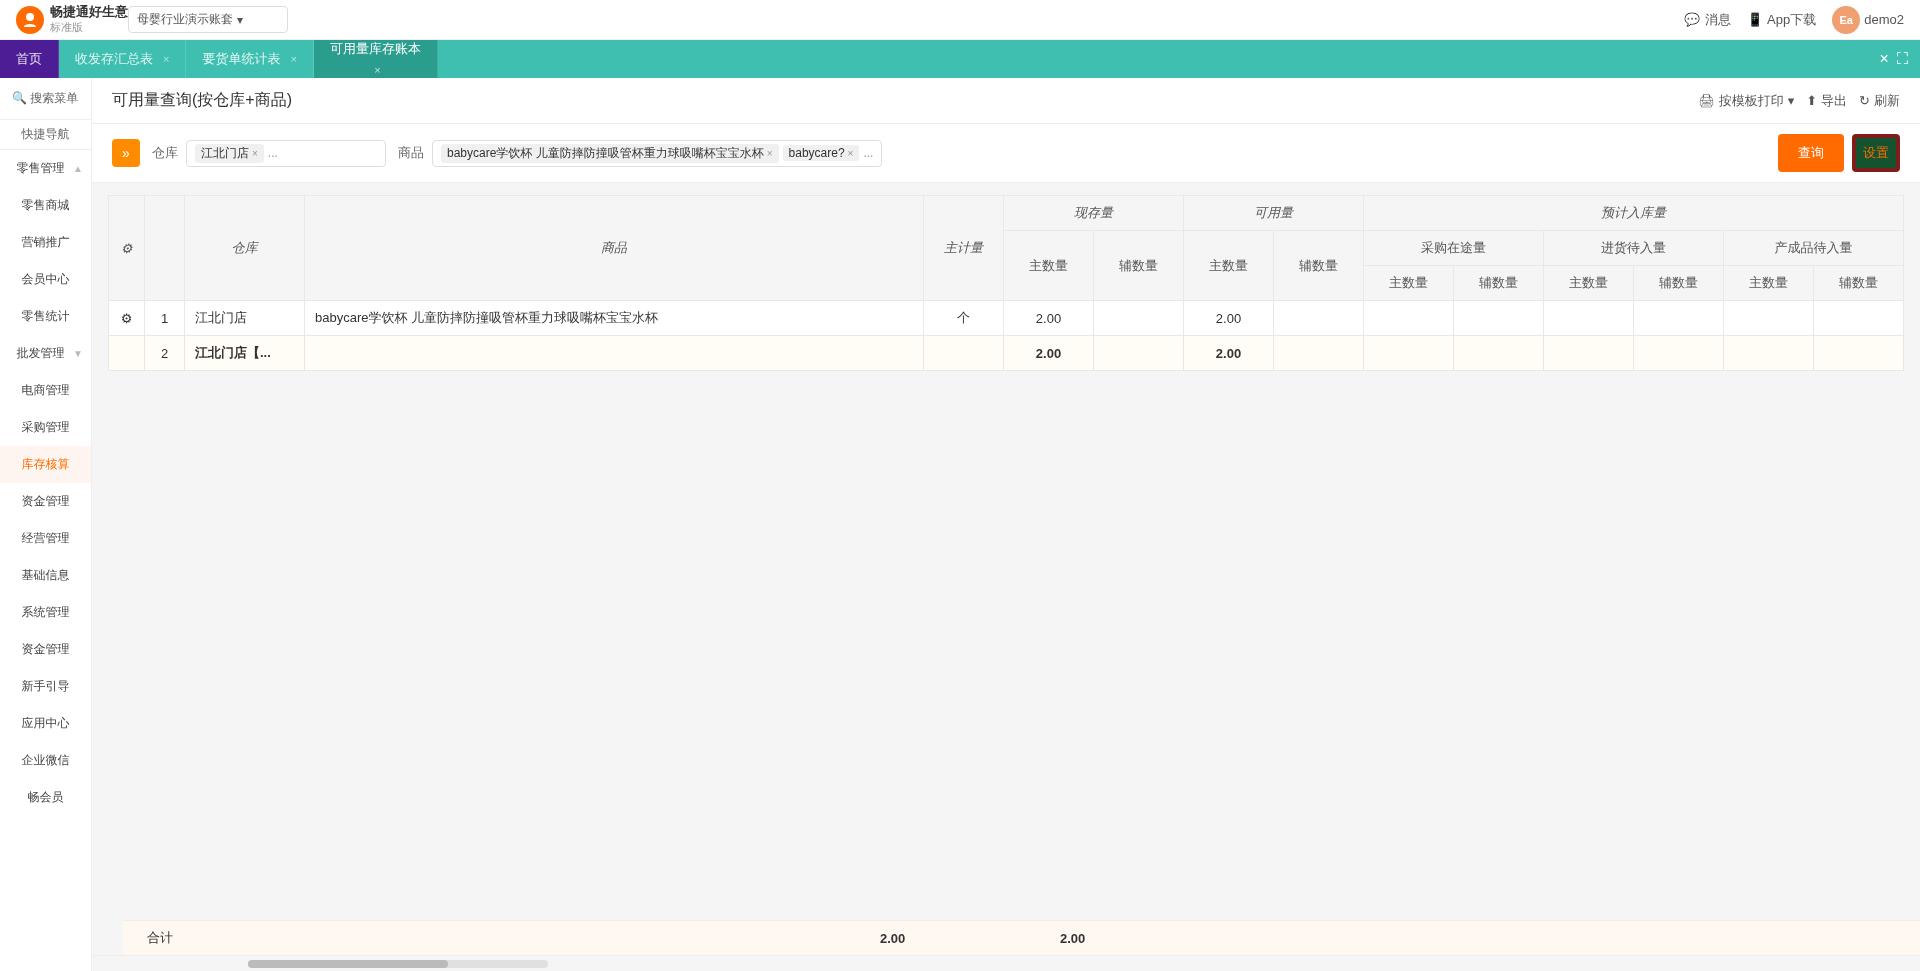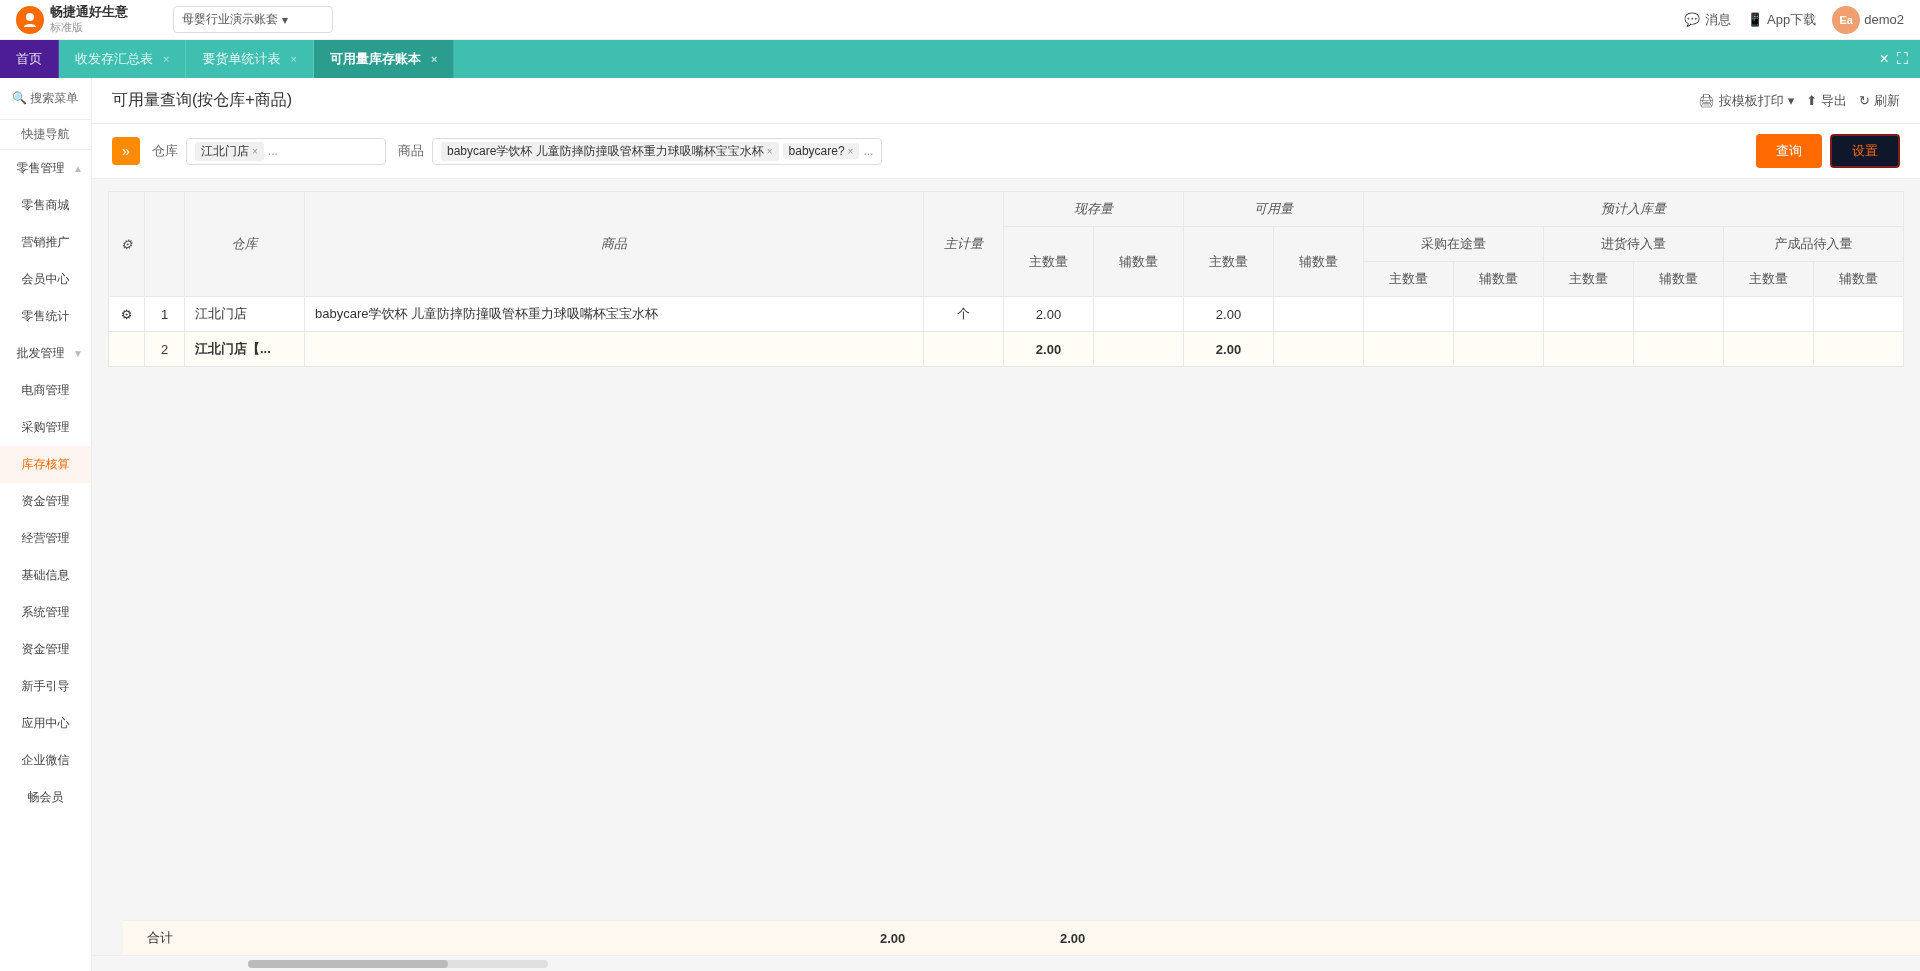--- a/index.html
+++ b/index.html
@@ -20,21 +20,20 @@
     .logo-area { display: flex; align-items: center; gap: 6px; }
     .logo-icon { width: 28px; height: 28px; background: #ff6b00; border-radius: 50%; display: flex; align-items: center; justify-content: center; }
     .logo-icon svg { width: 18px; height: 18px; }
     .logo-text { font-size: 13px; color: #333; font-weight: bold; line-height: 1.2; }
     .logo-sub { font-size: 11px; color: #999; }
     .template-selector {
       display: flex; align-items: center; gap: 4px;
       border: 1px solid #ddd; border-radius: 4px; padding: 4px 8px;
       font-size: 12px; color: #555; cursor: pointer; background: #fff;
       min-width: 160px;
-      margin-left: 45px;
     }
     .top-bar-right { display: flex; align-items: center; gap: 16px; font-size: 13px; color: #555; }
     .top-bar-btn { display: flex; align-items: center; gap: 4px; cursor: pointer; }
     .user-avatar { width: 28px; height: 28px; border-radius: 50%; background: #f0a070; display: flex; align-items: center; justify-content: center; font-size: 11px; color: white; font-weight: bold; overflow: hidden; }
 
     
     .nav-tabs {
       height: 38px;
       background: #3ebfb0;
       display: flex;
@@ -47,21 +46,22 @@
       display: flex; align-items: center; gap: 6px;
       padding: 0 16px;
       font-size: 13px;
       cursor: pointer;
       color: rgba(255,255,255,0.85);
       border-right: 1px solid rgba(255,255,255,0.15);
     }
     .nav-tab.active {
       background: #2a9d8f;
       color: #fff;
-      font-weight: 700;
+      font-weight: 400;
+      flex-direction: column;
     }
     .nav-tab.home { background: #4c1d95; }
     .nav-tab .close-btn { font-size: 11px; opacity: 0.7; margin-left: 4px; }
     .nav-tab-spacer { flex: 1; }
     .nav-tab-actions { display: flex; align-items: center; padding: 0 12px; color: white; gap: 8px; }
 
     
     .main-layout { display: flex; flex: 1; overflow: hidden; }
 
     
@@ -162,22 +162,22 @@
       font-size: 12px; color: #333; display: flex; align-items: center; gap: 3px;
     }
     .filter-tag .remove { color: #999; cursor: pointer; font-size: 10px; }
     .filter-more { color: #999; font-size: 12px; cursor: pointer; }
     .filter-actions { margin-left: auto; display: flex; gap: 8px; }
     .btn-query {
       background: #ff6b00; color: white; border: none;
       padding: 6px 20px; border-radius: 4px; font-size: 13px; cursor: pointer;
     }
     .btn-settings {
-      background: #0f172a; color: #ff6b00; border: 2px solid #7f1d1d;
-      padding: 6px 20px; border-radius: 4px; font-size: 13px; cursor: pointer;
+      background: #14532d; color: #ff6b00; border: 4px solid #7f1d1d;
+      padding: 6px 7px; border-radius: 4px; font-size: 13px; cursor: pointer;
     }
 
     
     .table-container {
       flex: 1;
       overflow: auto;
       padding: 12px 16px;
       background: #f5f5f5;
     }
     .data-table {

